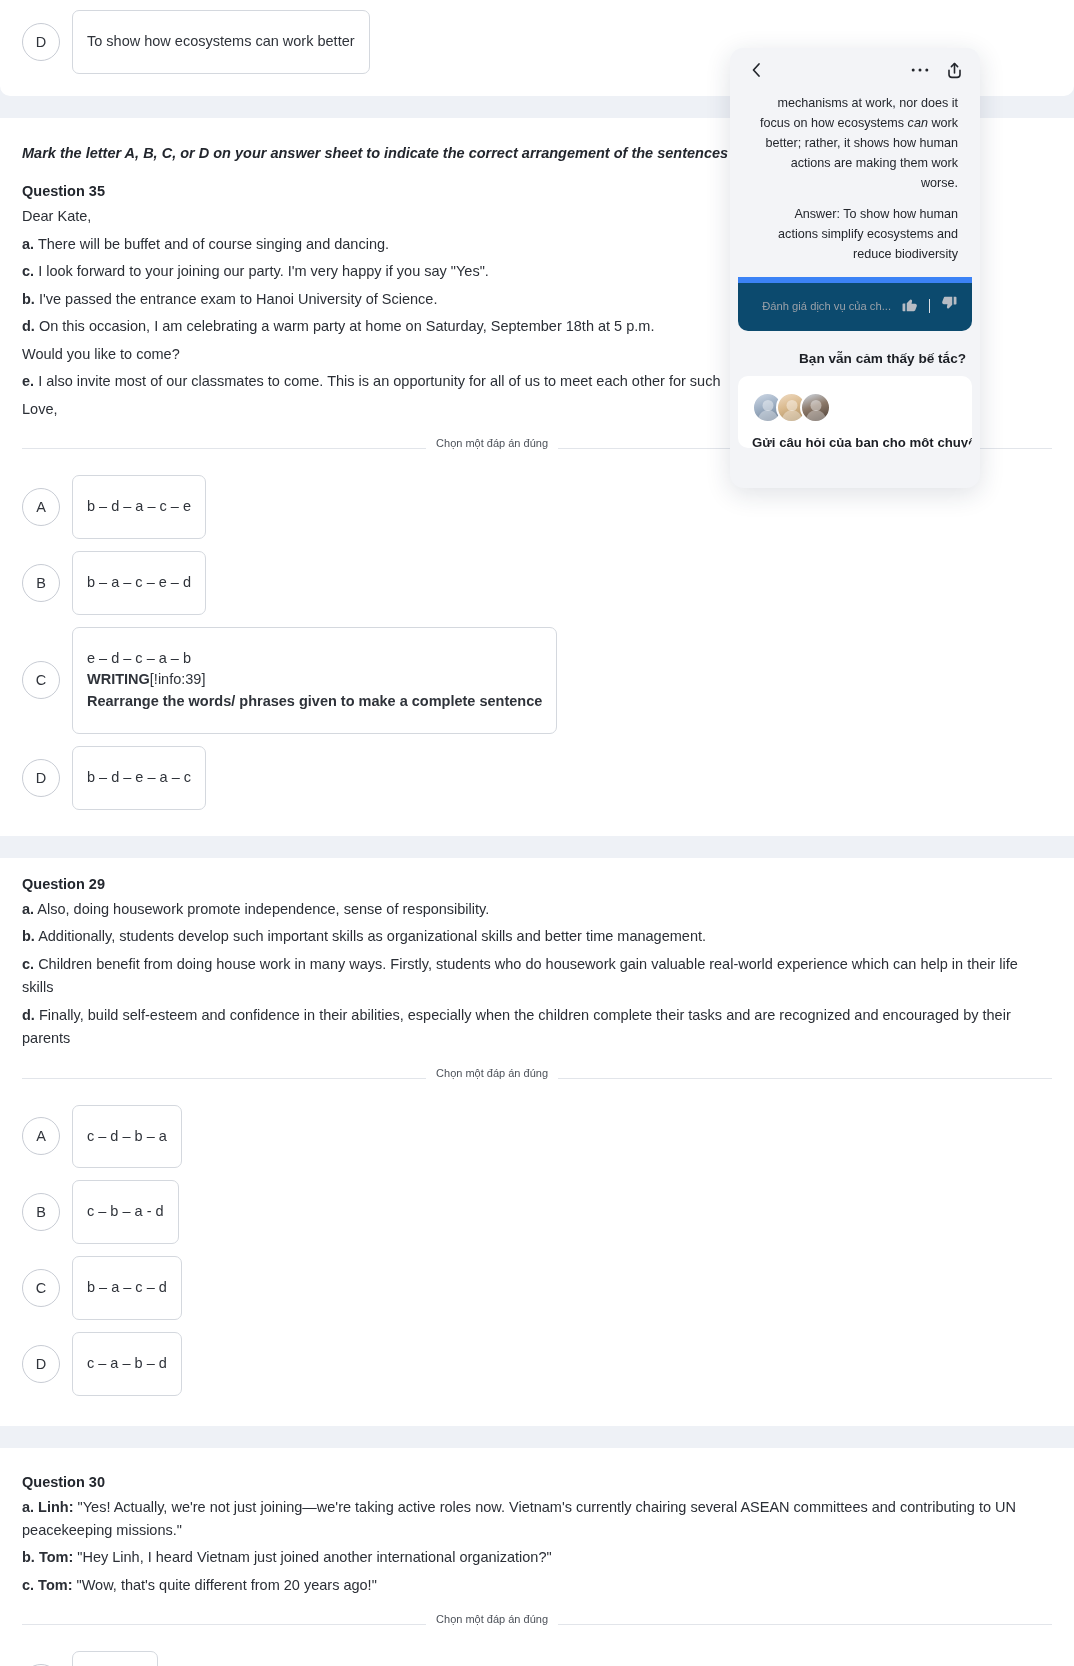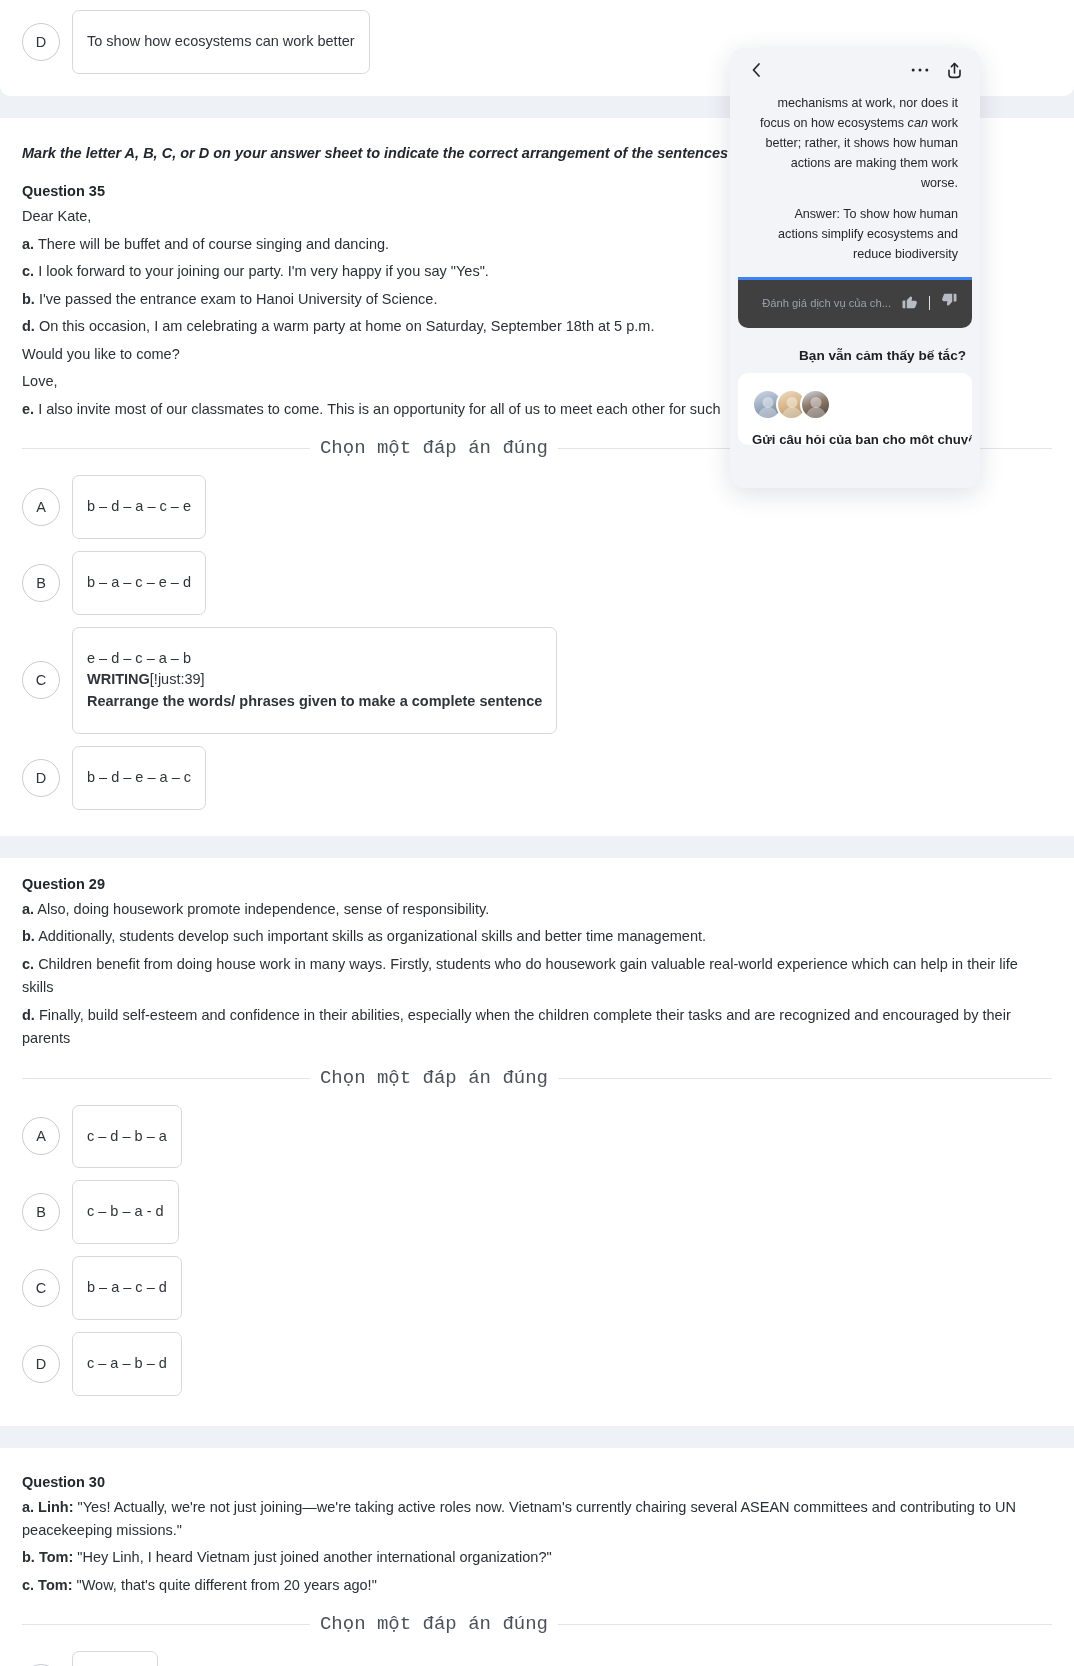--- a/index.html
+++ b/index.html
@@ -93,24 +93,23 @@
   .divider-line {
     position: absolute; left: 0; right: 0; top: 11px;
     height: 1px; background: #e2e5ea;
   }
   .divider-label {
     position: absolute;
     right: 494px;
     top: 0;
     background: #fff;
     padding: 0 10px;
-    font-size: 19px;
+    font-size: 11px;
     color: #4c5159;
     white-space: nowrap;
-    font-family: Liberation Mono, monospace;
   }
 
   
   .chat-widget {
     position: absolute;
     left: 730px;
     top: 48px;
     width: 250px;
     z-index: 40;
     font-family: "Liberation Sans", sans-serif;
@@ -146,26 +145,26 @@
   }
   .chat-msg p {
     margin: 0 0 12px 0;
     font-size: 12.6px;
     line-height: 1.58;
     color: #24272d;
   }
   .chat-msg p em { font-style: italic; }
   .chat-rate {
     margin: 0 8px;
-    border-top: 3px solid #3b82f6;
+    border-top: 6px solid #3b82f6;
     padding: 12px 14px 14px 14px;
     display: flex;
     align-items: center;
     gap: 10px;
-    background: #404040;
+    background: #0c4a6e;
     border-radius: 0 0 10px 10px;
   }
   .chat-rate .rate-text {
     font-size: 11.2px;
     color: #9aa0a8;
     flex: 1;
     white-space: nowrap;
     overflow: hidden;
   }
   .thumb { color:#b7bcc4; width:18px; height:18px; cursor:pointer; }
@@ -251,25 +250,25 @@
       <span>I've passed the entrance exam to Hanoi University of Science.</span>
     </div>
     <div class="qline">
       <b>d.</b>
       <span>On this occasion, I am celebrating a warm party at home on Saturday, September 18th at 5 p.m.</span>
     </div>
     <div class="qline">
       <span>Would you like to come?</span>
     </div>
     <div class="qline">
-      <span>Love,</span>
-    </div>
-    <div class="qline">
       <b>e.</b>
       <span>I also invite most of our classmates to come. This is an opportunity for all of us to meet each other for such</span>
+    </div>
+    <div class="qline">
+      <span>Love,</span>
     </div>
 
     <div class="divider-wrap">
       <div class="divider-line"></div>
       <div class="divider-label">Chọn một đáp án đúng</div>
     </div>
   </div>
 
   <div style="padding-bottom:20px;">
     <div class="opt-row">
@@ -278,21 +277,21 @@
     </div>
     <div class="opt-row">
       <div class="opt-circle">B</div>
       <div class="opt-box">b – a – c – e – d</div>
     </div>
     <div class="opt-row tall">
       <div class="opt-circle">C</div>
       <div class="opt-box">
         <span class="line">e – d – c – a – b</span>
         <span class="line">
-          <span class="sub-title">WRITING</span><span>[!just:39]</span>
+          <span class="sub-title">WRITING</span><span>[!info:39]</span>
         </span>
         <span class="line sub-ital">Rearrange the words/ phrases given to make a complete sentence</span>
       </div>
     </div>
     <div class="opt-row">
       <div class="opt-circle">D</div>
       <div class="opt-box">b – d – e – a – c</div>
     </div>
   </div>
 </div>

